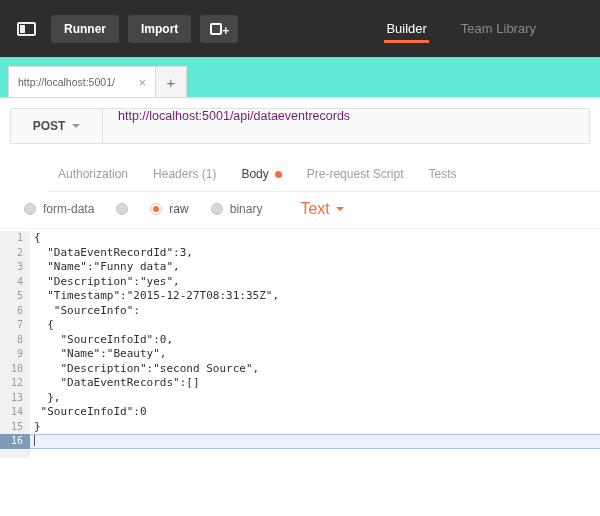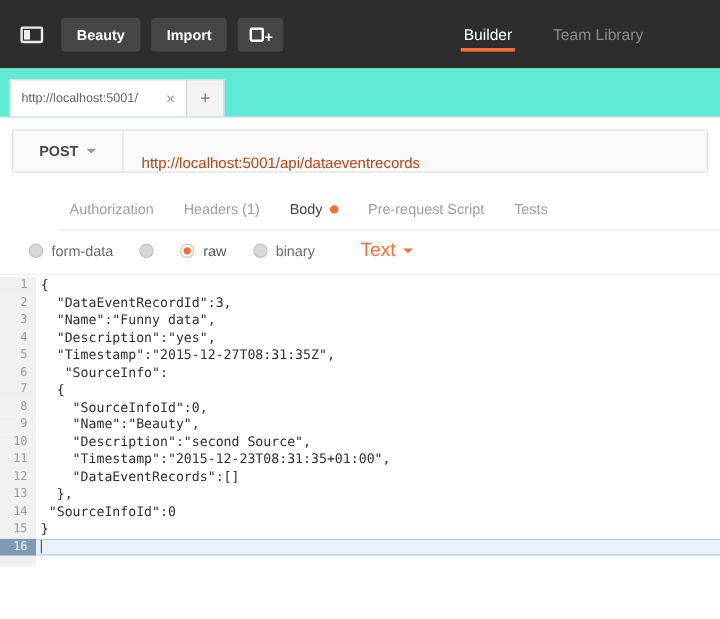--- a/index.html
+++ b/index.html
@@ -38,21 +38,21 @@
   .filetab-title{font-size:10.5px;color:#666;flex:1;white-space:nowrap;overflow:hidden;}
   .filetab-close{color:#999;font-size:13px;margin-left:6px;cursor:pointer;line-height:1;}
   .plustab{height:31px;width:31px;background:#f4f4f4;border:1px solid #d9d9d9;border-left:none;border-bottom:none;
     display:flex;align-items:center;justify-content:center;color:#777;font-size:15px;cursor:pointer;}
   
   .request-wrap{padding:10px 10px 11px;background:#fff;}
   .request-bar{height:36px;border:1px solid #e1e1e1;background:#fafafa;display:flex;align-items:stretch;border-radius:2px;}
   .method{width:92px;display:flex;align-items:center;justify-content:center;gap:7px;
     font-size:12px;font-weight:bold;color:#4a4a4a;border-right:1px solid #e1e1e1;cursor:pointer;}
   .chev{width:0;height:0;border-left:4px solid transparent;border-right:4px solid transparent;border-top:4px solid #9a9a9a;display:inline-block;}
-  .url{flex:1;display:flex;align-items:flex-end;padding-left:15px;font-size:12.5px;color:#c2410c;cursor:text;}
+  .url{flex:1;display:flex;align-items:flex-start;padding-left:15px;font-size:12.5px;color:#701a75;cursor:text;}
   
   .rtabs{display:flex;gap:25px;padding:12px 10px 10px;border-bottom:1px solid #ececec;align-items:center;margin-left:48px;}
   .rtab{font-size:12px;color:#9e9e9e;cursor:pointer;display:flex;align-items:center;gap:6px;}
   .rtab.active{color:#3f3f3f;}
   .dot{width:7px;height:7px;border-radius:50%;background:var(--accent);display:inline-block;}
   
   .modes{display:flex;align-items:center;padding:8px 10px 10px 24px;gap:22px;border-bottom:1px solid #f0f0f0;}
   .mode{display:flex;align-items:center;gap:7px;font-size:12px;color:#6a6a6a;cursor:pointer;}
   .radio{width:12px;height:12px;border-radius:50%;background:#d8d8d8;border:1px solid #c2c2c2;position:relative;display:inline-block;}
   .mode.selected .radio{background:#fff;border-color:#f0c0aa;}
@@ -72,21 +72,21 @@
 </style>
 </head>
 <body>
 
 <div>
 
   <header class="topbar">
     <button class="icon-btn sidebar-toggle">
       <span class="sb-icon"></span>
     </button>
-    <button class="btn">Beauty</button>
+    <button class="btn">Runner</button>
     <button class="btn">Import</button>
     <button class="icon-btn newwin-btn">
       <span class="nw-icon"></span>
     </button>
     <nav class="topnav">
       <div class="topnav-tab active">Builder</div>
       <div class="topnav-tab">Team Library</div>
     </nav>
   </header>
 
@@ -189,24 +189,20 @@
         </div>
         <div class="row">
           <span class="num">9</span>
           <span class="code">    "Name":"Beauty",</span>
         </div>
         <div class="row">
           <span class="num">10</span>
           <span class="code">    "Description":"second Source",</span>
         </div>
         <div class="row">
-          <span class="num">11</span>
-          <span class="code">    "Timestamp":"2015-12-23T08:31:35+01:00",</span>
-        </div>
-        <div class="row">
           <span class="num">12</span>
           <span class="code">    "DataEventRecords":[]</span>
         </div>
         <div class="row">
           <span class="num">13</span>
           <span class="code">  },</span>
         </div>
         <div class="row">
           <span class="num">14</span>
           <span class="code"> "SourceInfoId":0</span>

